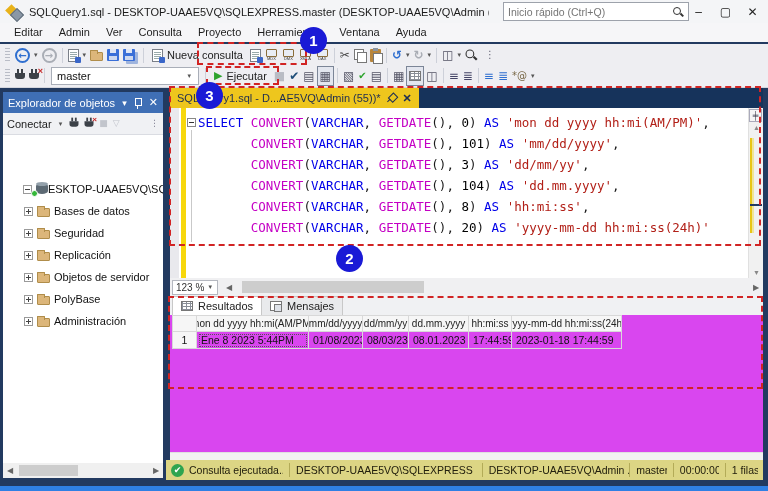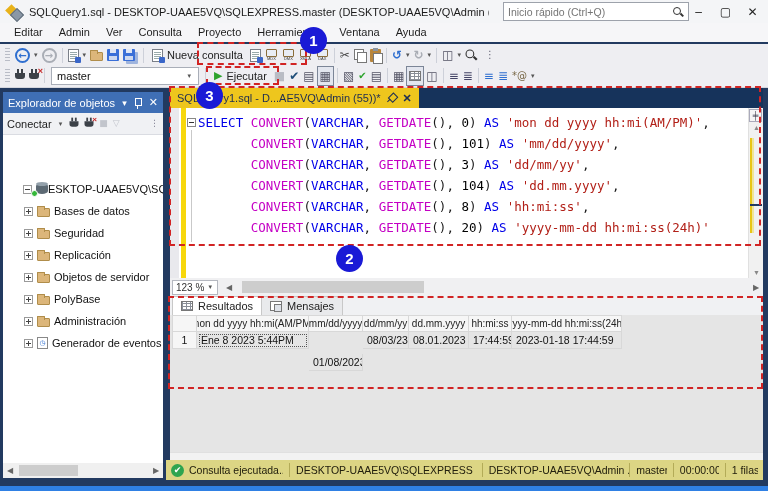--- a/index.html
+++ b/index.html
@@ -124,21 +124,21 @@
   .vscroll { position:absolute; right:0; top:0; bottom:0; width:15px; background:#f1f1f1; border-left:1px solid #e0e0e0; }
   .vgrip { position:absolute; right:1px; top:1px; width:13px; height:13px; background:#f6f6f6; border:1px solid #aab; display:flex; align-items:center; justify-content:center; font-size:8px; color:#334; }
   .varrow { position:absolute; left:0; width:15px; text-align:center; font-size:7px; color:#888; }
   .vmap { position:absolute; left:1px; top:30px; width:4px; height:95px; background:#efe49a; border-left:2px solid #e8c616; }
   .vthumbline { position:absolute; left:1px; top:96px; width:12px; height:2px; background:#223a60; }
   .zoombar { height:18px; background:#f0f0f2; display:flex; align-items:center; flex:none; padding-left:2px; gap:4px; }
   .zoombox { width:46px; height:15px; background:#fff; border:1px solid #b5b8c0; font-size:10px; color:#333; display:flex; align-items:center; justify-content:space-between; padding:0 3px; }
   .zoombar .htrack { height:12px; } .zoombar .hthumb { height:12px; }
 
   
-  .results { flex:1; background:#e5e5e5; display:flex; flex-direction:column; }
+  .results { flex:1; background:#d946ef; display:flex; flex-direction:column; }
   .res-tabs { height:19px; background:#f0f1f3; display:flex; align-items:flex-end; padding-left:2px; flex:none; }
   .res-tab { height:19px; display:flex; align-items:center; gap:5px; font-size:11px; color:#222; padding:0 8px; border:1px solid #c8c8c8; border-bottom:none; }
   .res-tab.active { background:#fff; }
   .res-tab.idle { background:#e9eaec; border-left:none; }
   .grid { margin-left:2px; font-size:10.5px; color:#111; }
   .grow { display:flex; }
   .gcell { height:17px; border-right:1px solid #d8d8d8; border-bottom:1px solid #d8d8d8; display:flex; align-items:center; padding:0 4px; white-space:nowrap; overflow:hidden; }
   .ghead .gcell { background:#f6f6f6; border-top:1px solid #d8d8d8; justify-content:center; font-size:10px; color:#222; }
   .gnum { background:#f6f6f6; justify-content:center; border-left:1px solid #d8d8d8; }
   .gfocus { outline:1px dotted #555; outline-offset:-3px; }
@@ -357,25 +357,20 @@
         </div>
         <div class="tree-row" style="padding-left: 21px;">
           <span class="expander plus"></span>
           <span class="ic-folder"></span>
           <span>PolyBase</span>
         </div>
         <div class="tree-row" style="padding-left: 21px;">
           <span class="expander plus"></span>
           <span class="ic-folder"></span>
           <span>Administración</span>
-        </div>
-        <div class="tree-row" style="padding-left: 21px;">
-          <span class="expander plus"></span>
-          <span style="width: 11px; height: 12px; background: rgb(255, 255, 255); border: 1px solid rgb(136, 136, 136); font-size: 7px; color: rgb(47, 111, 208); display: flex; align-items: center; justify-content: center;">◷</span>
-          <span>Generador de eventos</span>
         </div>
       </div>
     <div class="oe-hscroll">
       <span class="harrow">◀</span>
       <span class="htrack">
           <span class="hthumb" style="width:45%;"></span>
         </span>
       <span class="harrow">▶</span>
     </div>
   </div>
@@ -431,21 +426,21 @@
             <span class="gcell" style="width: 112px;">mon dd yyyy hh:mi(AM/PM)</span>
             <span class="gcell" style="width: 54px;">mm/dd/yyyy</span>
             <span class="gcell" style="width: 46px;">dd/mm/yy</span>
             <span class="gcell" style="width: 60px;">dd.mm.yyyy</span>
             <span class="gcell" style="width: 43px;">hh:mi:ss</span>
             <span class="gcell" style="width: 110px;">yyyy-mm-dd hh:mi:ss(24h)</span>
           </div>
           <div class="grow">
             <span class="gcell gnum" style="width: 25px;">1</span>
             <span class="gcell gfocus" style="width: 112px;">Ene  8 2023  5:44PM</span>
-            <span class="gcell" style="width: 54px; margin-top: 22px;">01/08/2023</span>
+            <span class="gcell" style="width: 54px;">01/08/2023</span>
             <span class="gcell" style="width: 46px;">08/03/23</span>
             <span class="gcell" style="width: 60px;">08.01.2023</span>
             <span class="gcell" style="width: 43px;">17:44:59</span>
             <span class="gcell" style="width: 110px;">2023-01-18 17:44:59</span>
           </div>
         </div>
       <div class="res-bottom"></div>
     </div>
   </div>
 

